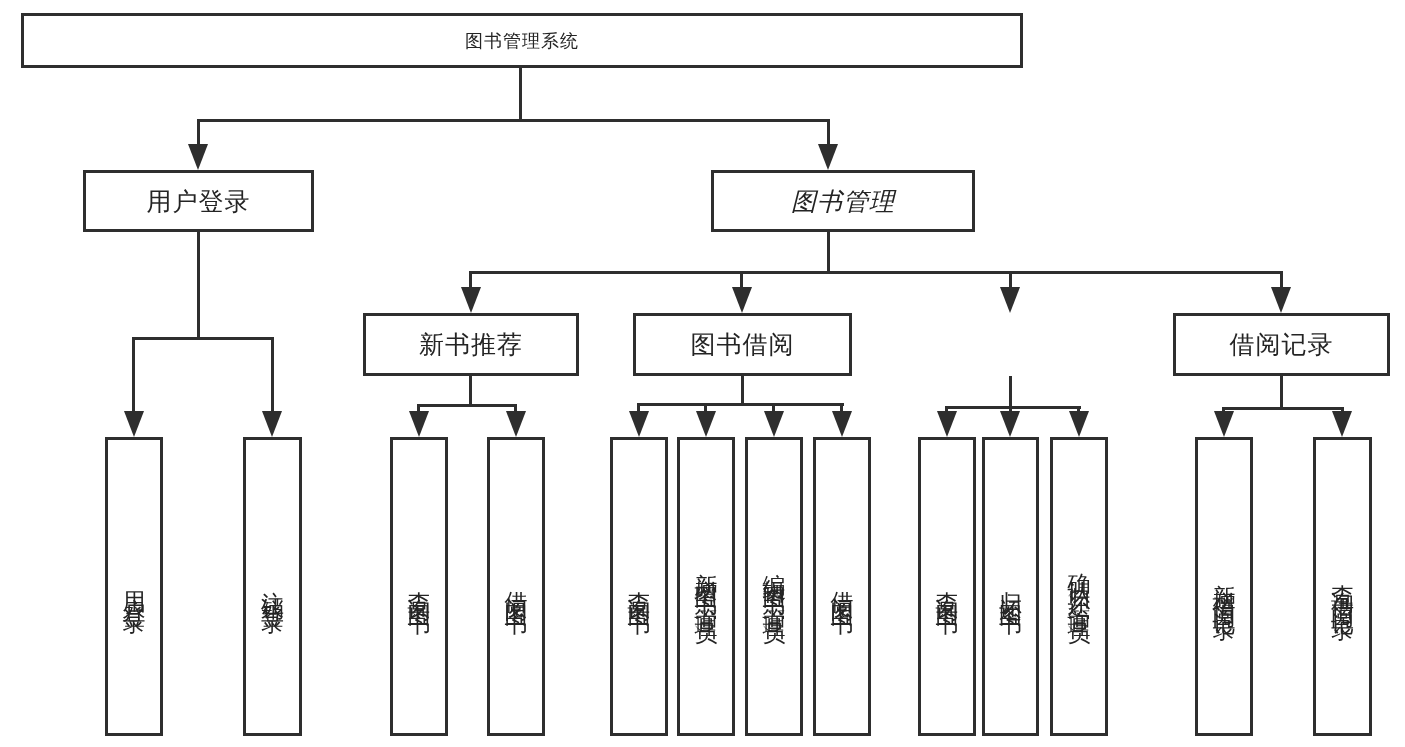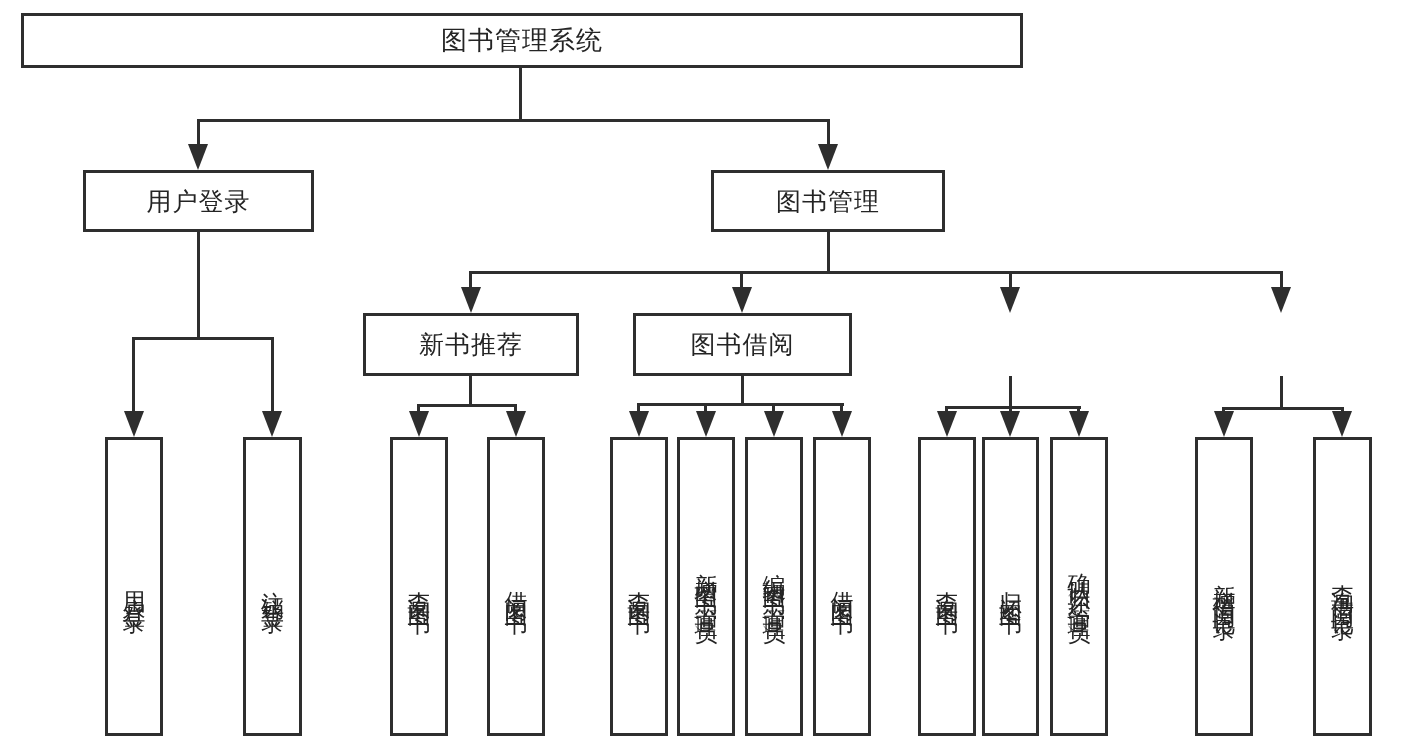--- a/index.html
+++ b/index.html
@@ -21,21 +21,21 @@
     border:3px solid var(--line);
     background:#ffffff;
     display:flex;align-items:center;justify-content:center;
   }
   .hlabel{
     color:var(--text);
     font-size:25px;
     letter-spacing:1px;
     white-space:nowrap;
   }
-  .root-label{font-size:26px;text-align:right;}
+  .root-label{font-size:18px;text-align:right;}
   .vbox{
     position:absolute;
     top:437px;height:299px;
     box-sizing:border-box;
     border:3px solid var(--line);
     background:#ffffff;
     display:flex;align-items:center;justify-content:center;
   }
   .vlabel{
     writing-mode:vertical-rl;
@@ -72,29 +72,32 @@
 
 <div id="canvas">
 
   <div class="hbox" style="left:21px;top:13px;width:1002px;height:55px;">
     <span class="hlabel root-label">图书管理系统</span>
   </div>
 
   <div class="hbox" style="left:83px;top:170px;width:231px;height:62px;">
     <span class="hlabel">用户登录</span>
   </div>
-  <div class="hbox" style="left:711px;top:170px;width:234px;height:62px;">
+  <div class="hbox" style="left:711px;top:170px;width:264px;height:62px;font-style:italic;">
     <span class="hlabel">图书管理</span>
   </div>
 
   <div class="hbox" style="left:363px;top:313px;width:216px;height:63px;">
     <span class="hlabel">新书推荐</span>
   </div>
   <div class="hbox" style="left:633px;top:313px;width:219px;height:63px;text-align:center;">
     <span class="hlabel">图书借阅</span>
+  </div>
+  <div class="hbox" style="left:1173px;top:313px;width:217px;height:63px;">
+    <span class="hlabel">借阅记录</span>
   </div>
 
   <div class="vbox" style="left:105px;width:58px;">
     <span class="vlabel">用户登录</span>
   </div>
   <div class="vbox" style="left:243px;width:59px;">
     <span class="vlabel">注销登录</span>
   </div>
   <div class="vbox" style="left:390px;width:58px;">
     <span class="vlabel">查询图书</span>

